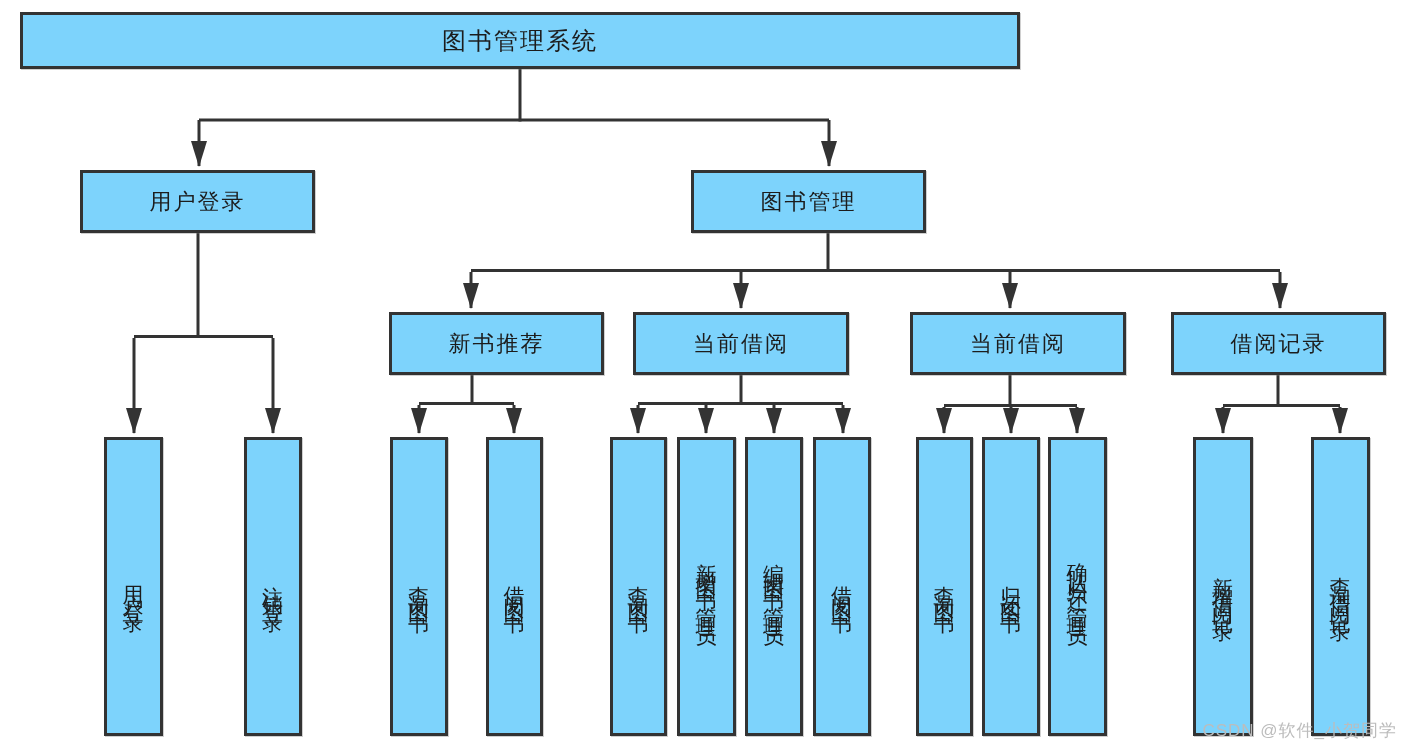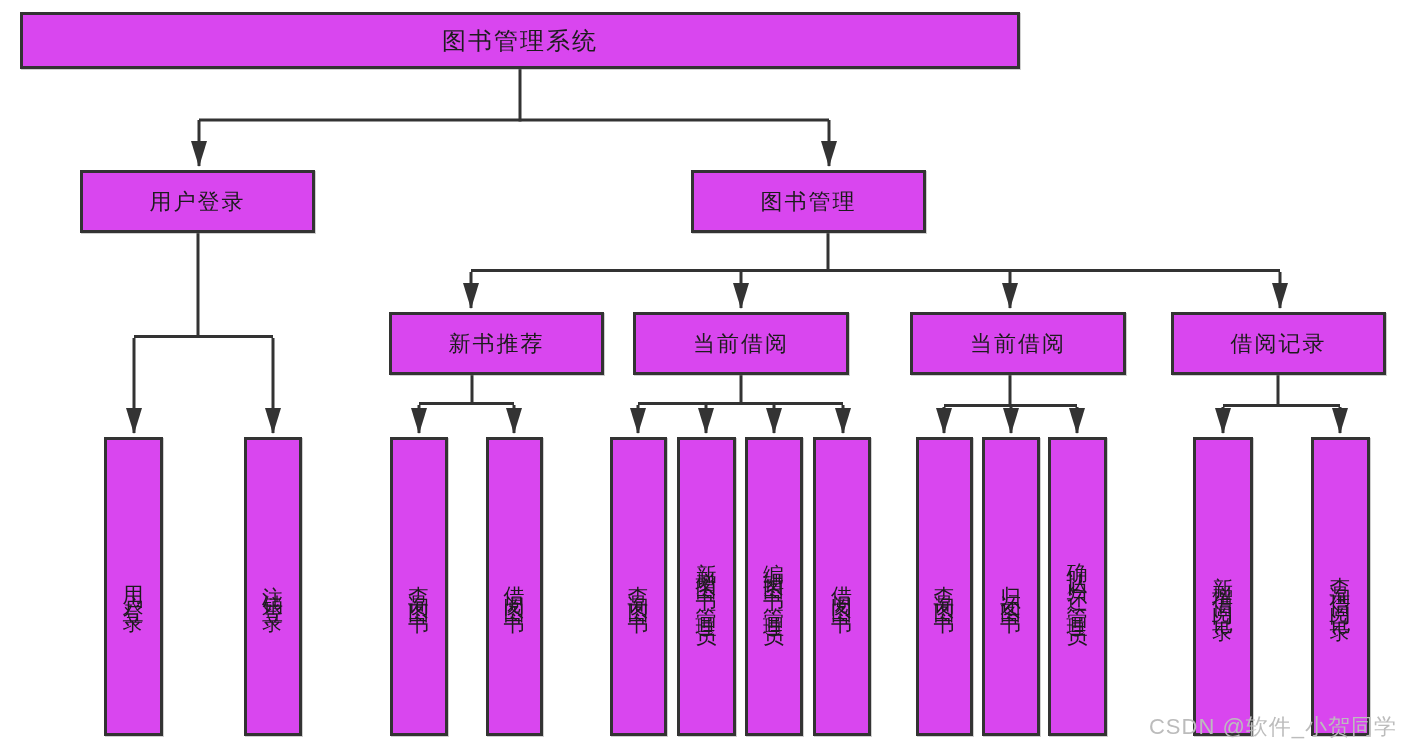--- a/index.html
+++ b/index.html
@@ -19,21 +19,21 @@
     position: absolute;
     left: 0; top: 0;
     width: 1405px;
     height: 747px;
     pointer-events: none;
   }
   .node {
     position: absolute;
     box-sizing: border-box;
     border: 3px solid #333333;
-    background: #d946ef;
+    background: #7dd3fc;
     color: #1c1c1c;
     display: flex;
     align-items: center;
     justify-content: center;
     box-shadow: 1px 1px 0 rgba(120,120,120,0.35);
   }
   .hnode {
     font-size: 22px;
     letter-spacing: 2px;
     white-space: nowrap;
@@ -45,21 +45,21 @@
     writing-mode: vertical-rl;
     text-orientation: mixed;
     font-size: 21px;
     letter-spacing: 9px;
     line-height: 1;
   }
   .watermark {
     position: absolute;
     right: 8px;
     bottom: 5px;
-    font-size: 22px;
+    font-size: 17px;
     color: #bcbcbc;
     letter-spacing: 1px;
     white-space: nowrap;
   }
 </style>
 </head>
 <body>
 
 <div class="stage">
 

